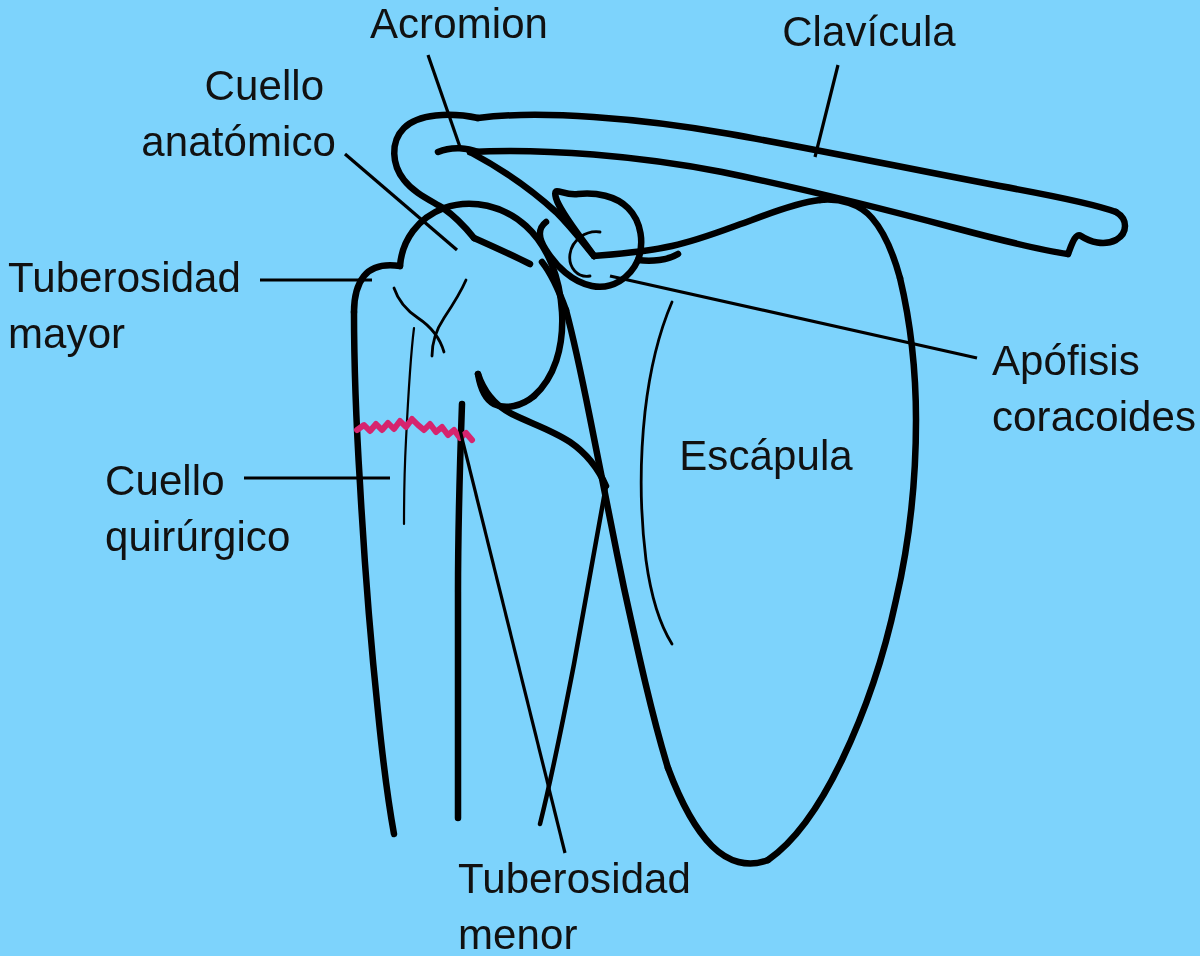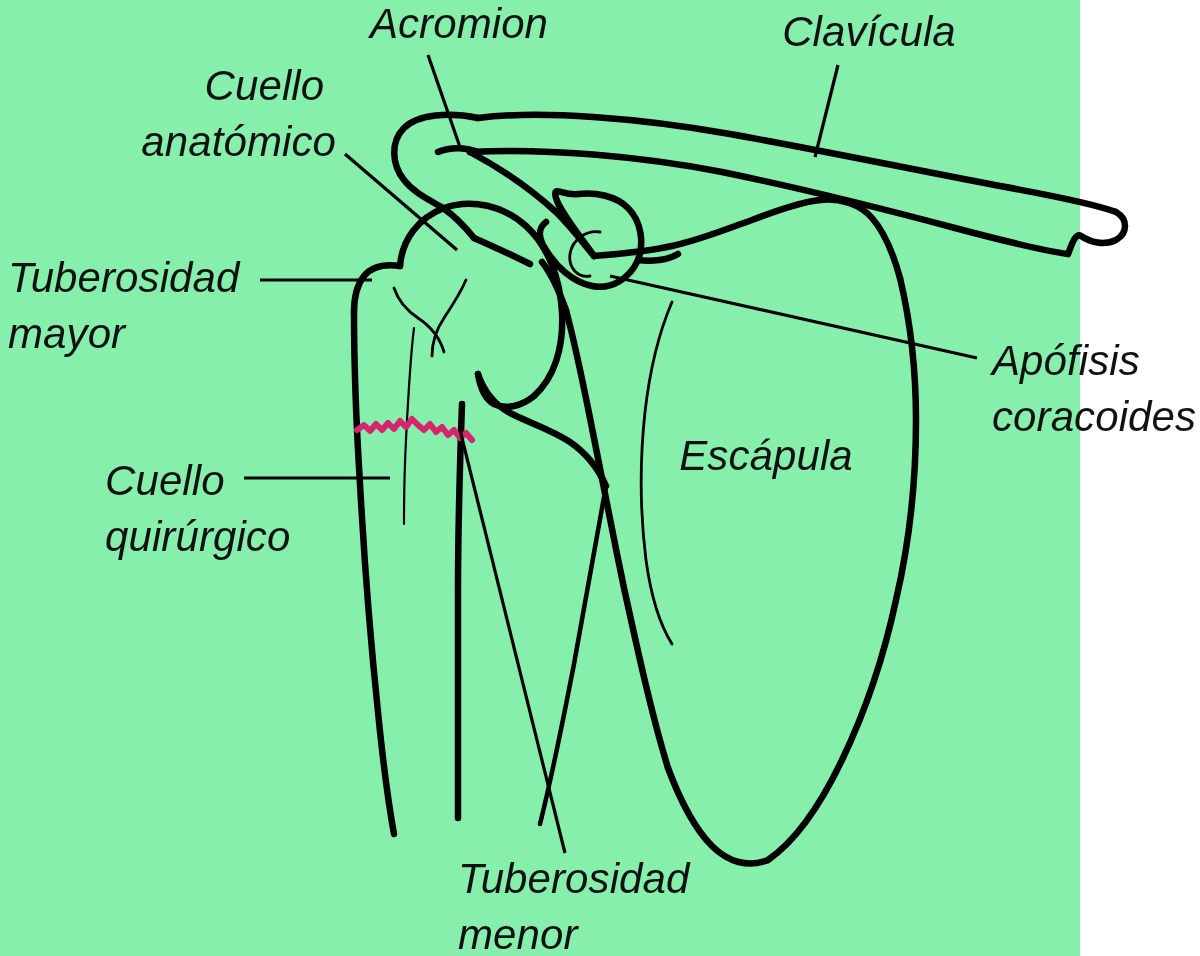--- a/index.html
+++ b/index.html
@@ -8,24 +8,23 @@
     background: #ffffff;
   }
   body {
     width: 1200px;
     height: 956px;
     font-family: "Liberation Sans", sans-serif;
     overflow: hidden;
   }
   #diagram-root {
     position: relative;
-    width: 1080px;
+    width: 1200px;
     height: 956px;
-    background: #86efac;
-    font-style: italic;
+    background: #7dd3fc;
   }
   #anatomy-svg {
     display: block;
     width: 1200px;
     height: 956px;
   }
   .bone-outline {
     fill: none;
     stroke: #000000;
     stroke-linecap: round;

